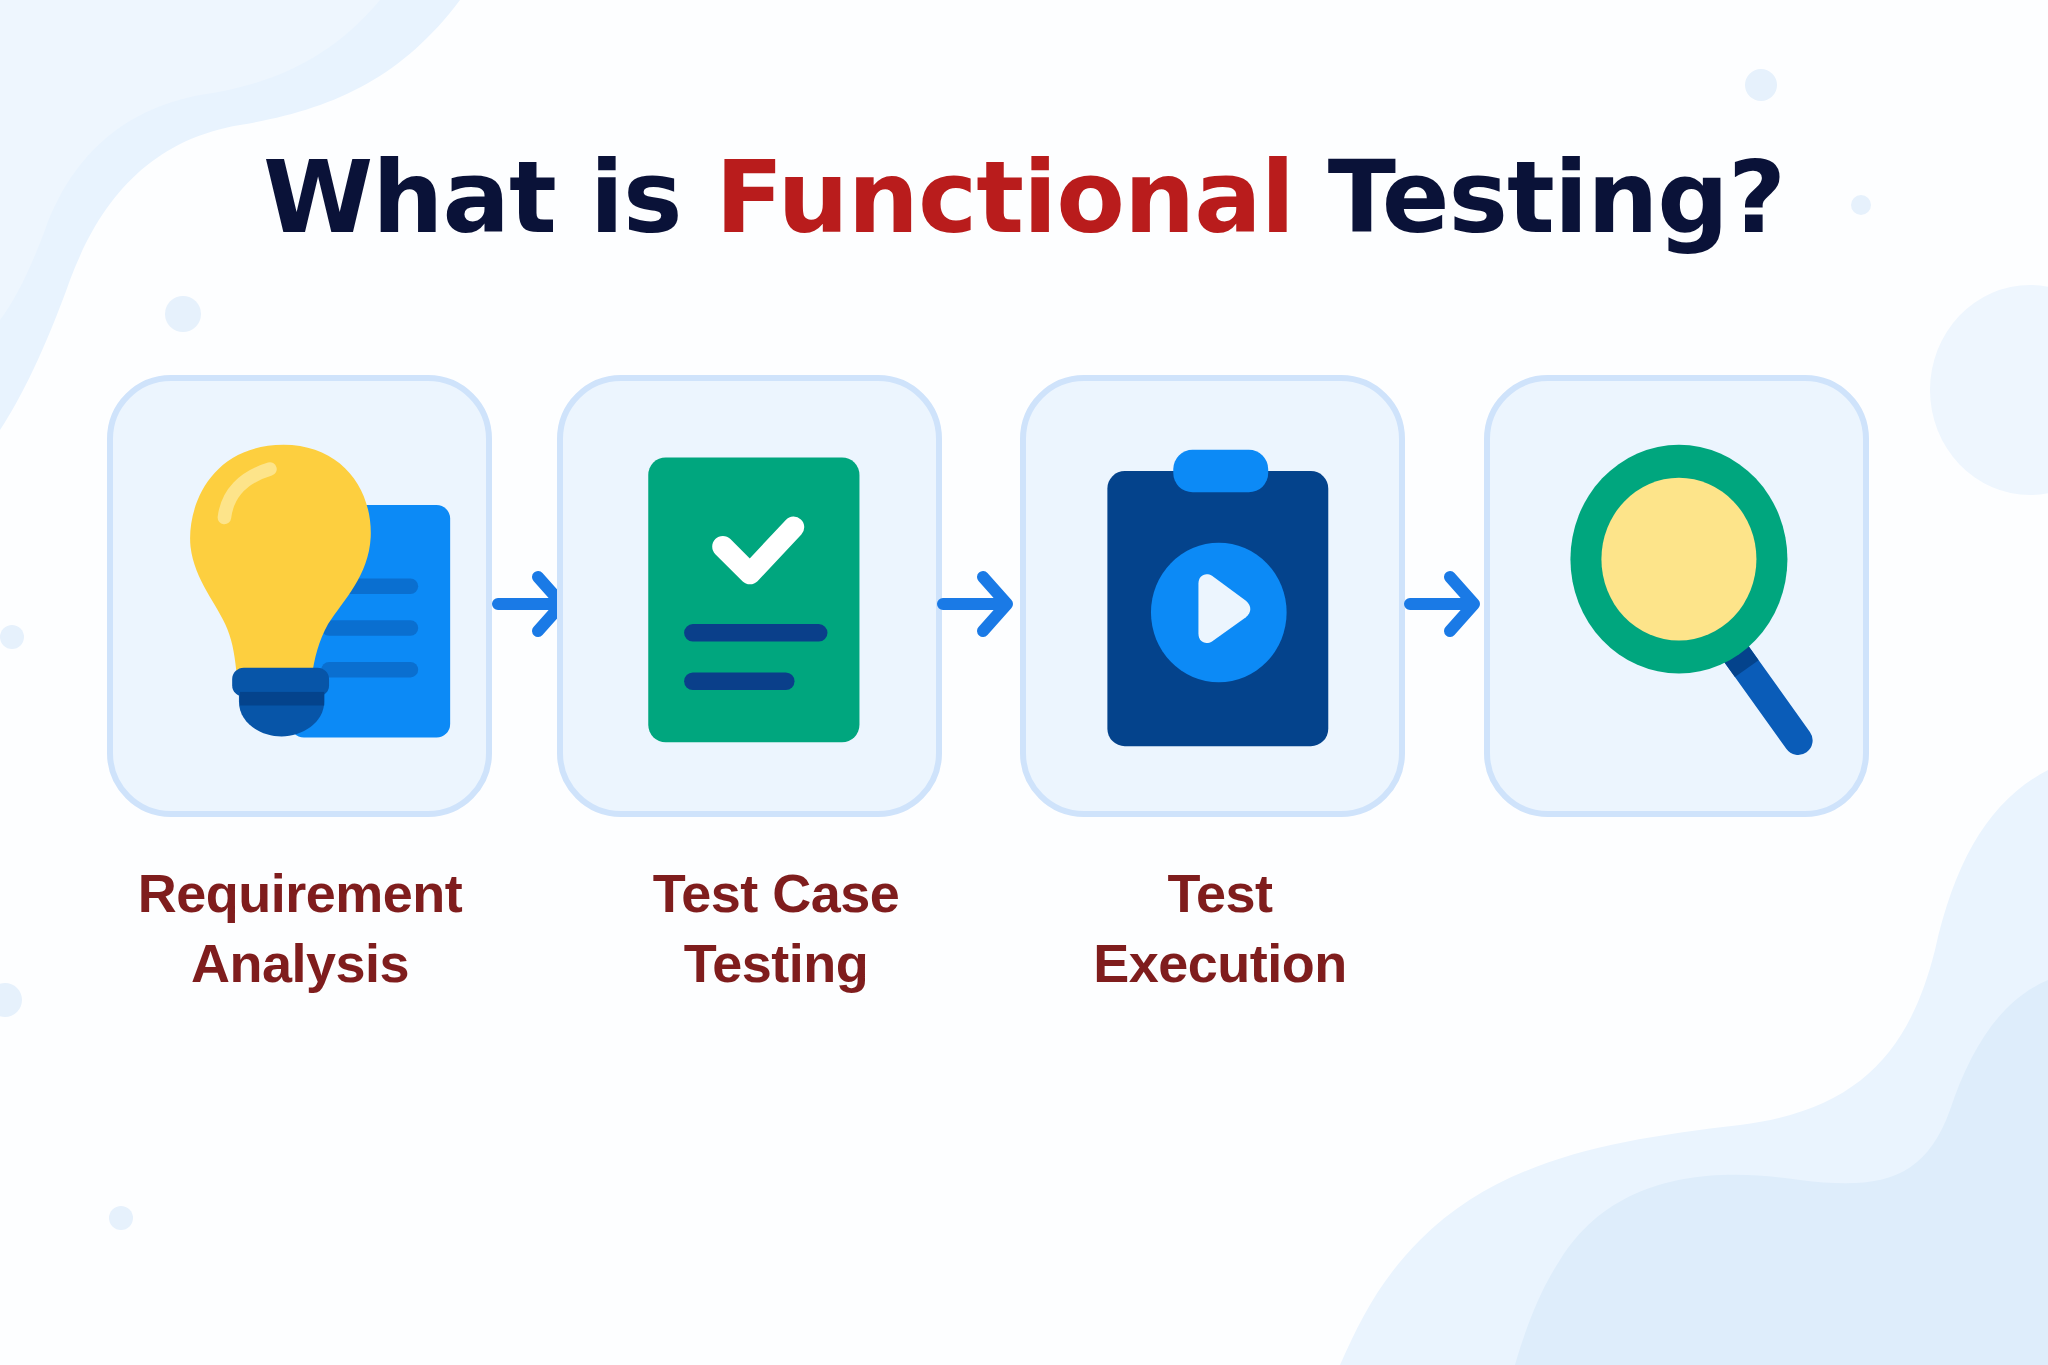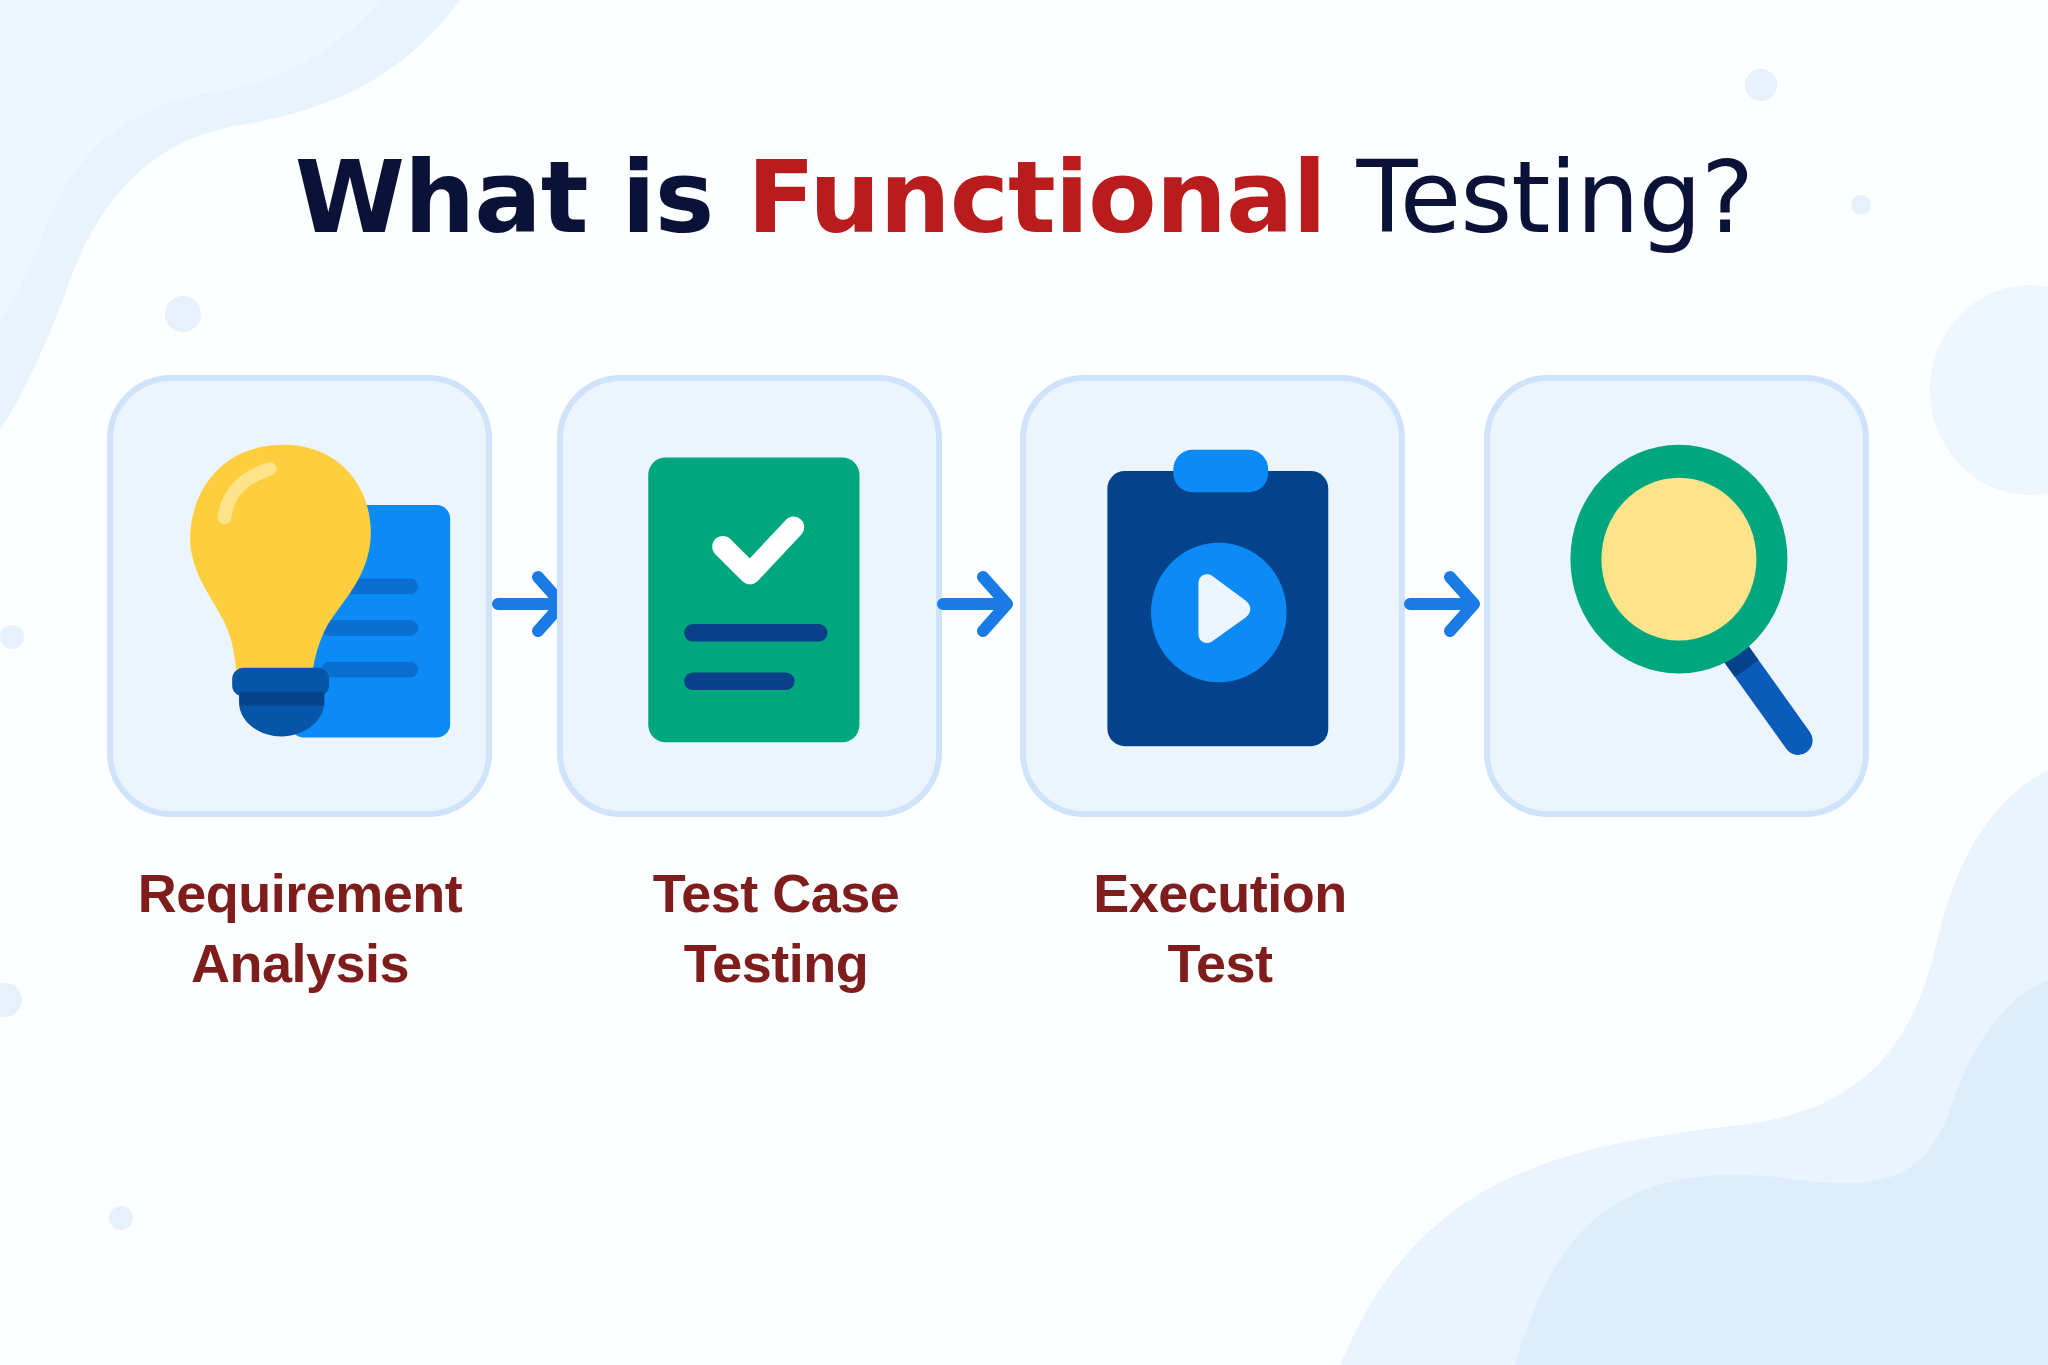--- a/index.html
+++ b/index.html
@@ -9,21 +9,21 @@
     font-family:"Liberation Sans", sans-serif;
   }
   .bg-layer { position:absolute; left:0; top:0; width:2048px; height:1365px; }
   .title {
     position:absolute; left:0; top:138px; width:2048px; text-align:center;
     font-size:100px; line-height:120px; color:#0a1238; letter-spacing:-1px;
     font-family:"DejaVu Sans", sans-serif;
   }
   .title .t-light { font-weight:700; font-family:"DejaVu Sans", sans-serif; }
   .title .t-accent { color:#b91c1c; font-weight:600; }
-  .title .t-bold { font-weight:400;margin-top:20px; }
+  .title .t-bold { font-weight:700;margin-top:20px; }
   .card {
     position:absolute; top:375px; width:385px; height:442px;
     border:6px solid #cfe3fb; border-radius:64px; background:#ecf5fe;
     box-sizing:border-box;
   }
   .card svg { position:absolute; left:0; top:0; width:100%; height:100%; }
   .arrow { position:absolute; top:555px; width:80px; height:100px; }
   .label {
     position:absolute; top:858px; width:440px; text-align:center;
     font-size:54px; line-height:70px; font-weight:700; color:#7f1d1d;
@@ -108,17 +108,17 @@
 
 <div class="label" style="left:80px;">
   <span>Requirement</span>
   <span>Analysis</span>
 </div>
 <div class="label" style="left:556px;">
   <span>Test Case</span>
   <span>Testing</span>
 </div>
 <div class="label" style="left:1000px;">
+  <span>Test</span>
   <span>Execution</span>
-  <span>Test</span>
 </div>
 <div class="label" style="left:1469px;">
 </div>
 
 </body></html>

